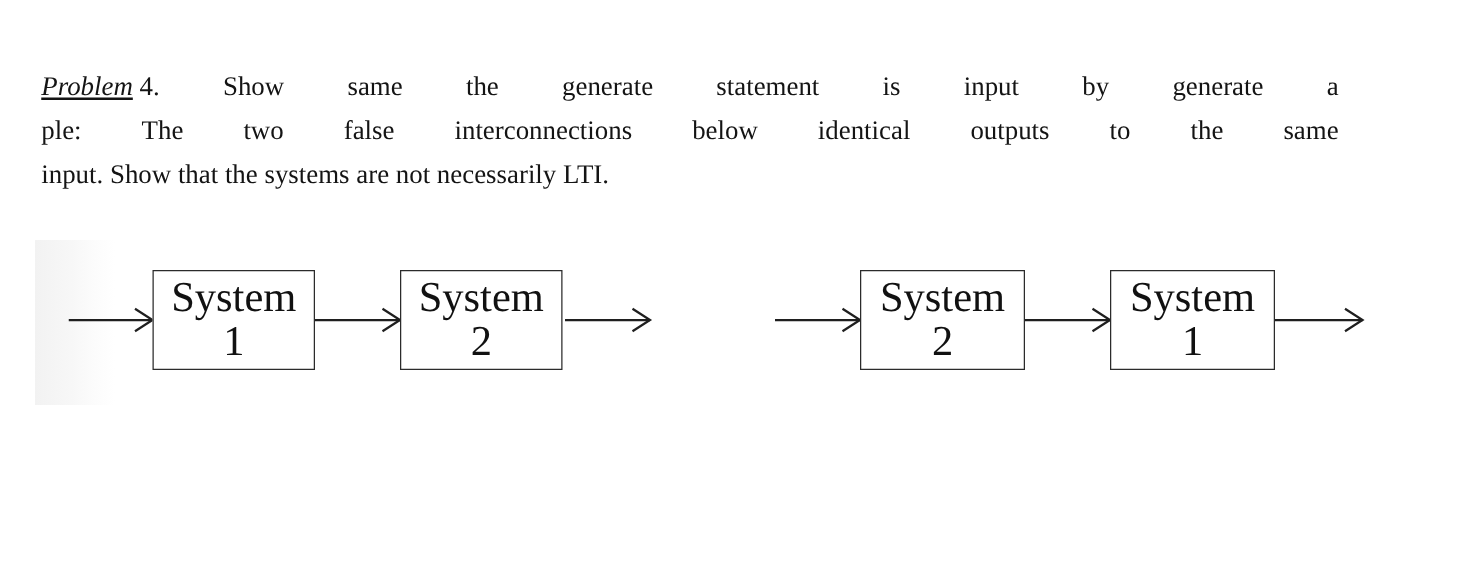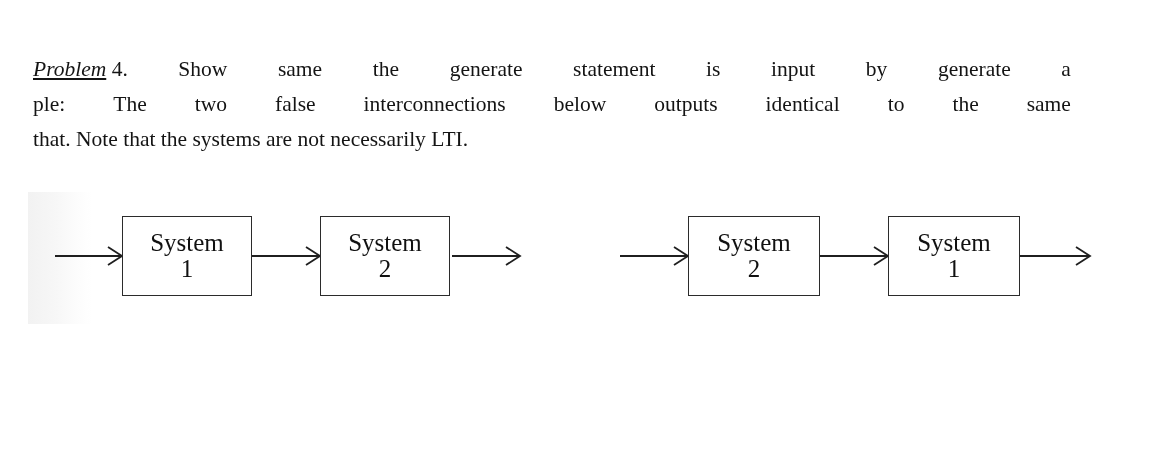--- a/index.html
+++ b/index.html
@@ -70,21 +70,21 @@
   .sys-block {
     position: absolute;
     box-sizing: border-box;
     border: 1.6px solid #2b2b2b;
     background: #ffffff;
     display: flex;
     flex-direction: column;
     align-items: center;
     justify-content: center;
     line-height: 1.04;
-    font-size: 25px;
+    font-size: 34px;
     color: #111111;
   }
   .sys-block .sys-name { display: block; }
   .sys-block .sys-index { display: block; }
 </style>
 </head>
 <body>
 
 <div class="bg-gradient-band"></div>
 
@@ -104,28 +104,28 @@
     <span>a</span>
   </span>
 
   <span class="text-line justified">
     <span>ple:</span>
     <span>The</span>
     <span>two</span>
     <span>false</span>
     <span>interconnections</span>
     <span>below</span>
+    <span>identical</span>
     <span>outputs</span>
-    <span>identical</span>
     <span>to</span>
     <span>the</span>
     <span>same</span>
   </span>
 
-  <span class="text-line">that. Note that the systems are not necessarily LTI.</span>
+  <span class="text-line">input. Show that the systems are not necessarily LTI.</span>
 
 </div>
 
 <div class="diagram">
   <svg width="1170" height="454" viewBox="0 0 1170 454" xmlns="http://www.w3.org/2000/svg">
     <g stroke="#1f1f1f" stroke-width="1.8" fill="none" stroke-linecap="butt">
 
       <line x1="55" y1="256" x2="122" y2="256"></line>
       <polyline points="108,247 122,256 108,265" stroke-width="1.8"></polyline>
 

